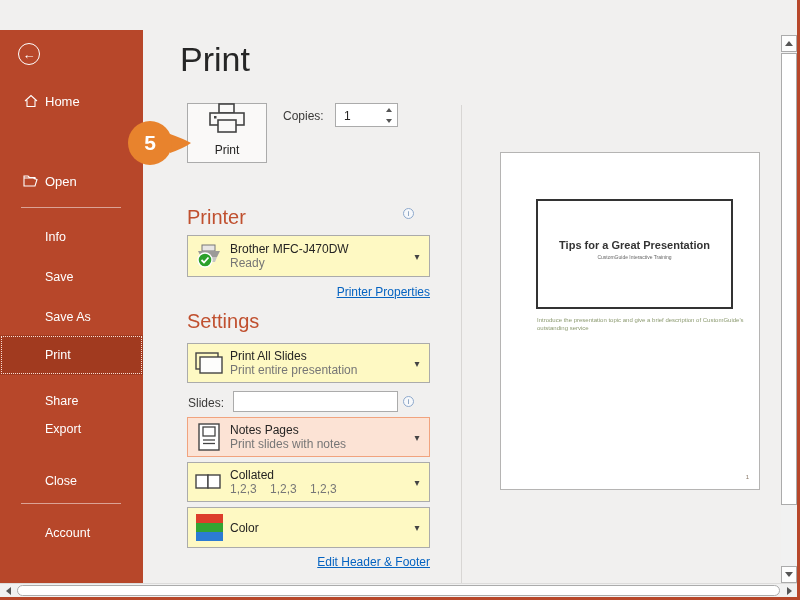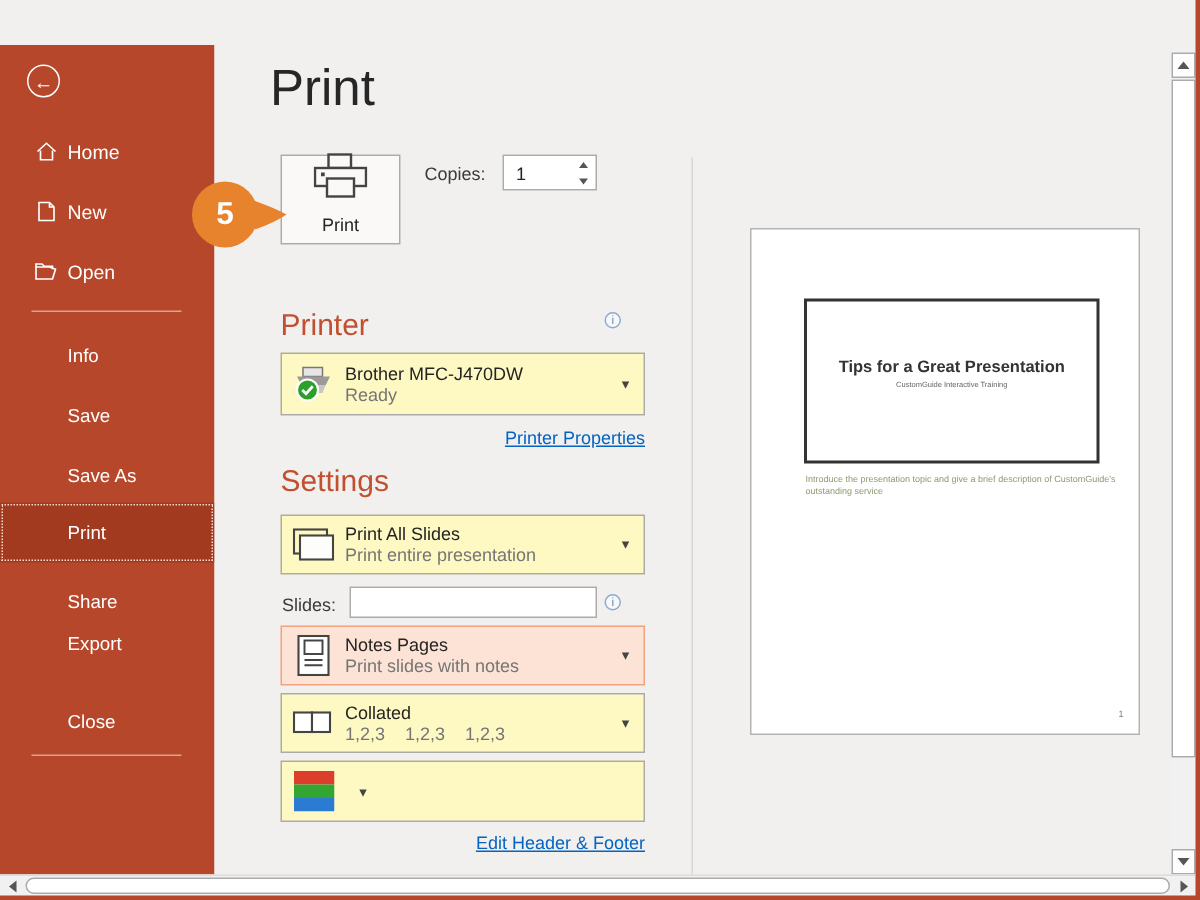--- a/index.html
+++ b/index.html
@@ -98,28 +98,20 @@
       </div>
 
     <div class="nav-row big" style="top:57px;">
       <span class="nav-icon">
         <svg width="14" height="14" viewBox="0 0 14 14">
             <path d="M1 7 L7 1.5 L13 7 M3 6.3 V12.5 H11 V6.3" fill="none" stroke="#fff" stroke-width="1.1"></path>
           </svg>
       </span>
       <span class="nav-label">Home</span>
     </div>
-    <div class="nav-row big" style="top:97px;">
-      <span class="nav-icon">
-        <svg width="12" height="14" viewBox="0 0 12 14">
-            <path d="M1 1 H8 L11 4 V13 H1 Z M8 1 V4 H11" fill="none" stroke="#fff" stroke-width="1.1"></path>
-          </svg>
-      </span>
-      <span class="nav-label">New</span>
-    </div>
     <div class="nav-row big" style="top:137px;">
       <span class="nav-icon">
         <svg width="15" height="12" viewBox="0 0 15 12">
             <path d="M1 3 V1 H5 L6.5 2.5 H12 V4.5 M1 3 H10 L14 4.5 L12 11 H1 Z" fill="none" stroke="#fff" stroke-width="1.1"></path>
           </svg>
       </span>
       <span class="nav-label">Open</span>
     </div>
 
     <div class="side-divider" style="top:177px;"></div>
@@ -141,20 +133,23 @@
       </div>
     <div class="nav-row" style="top:385px;text-align:center;">
         <span class="nav-label">Export</span>
       </div>
     <div class="nav-row" style="top:437px;">
         <span class="nav-label">Close</span>
       </div>
 
     <div class="side-divider" style="top:473px;"></div>
 
+    <div class="nav-row" style="top:489px;">
+        <span class="nav-label">Account</span>
+      </div>
   </div>
 
   <svg class="callout" viewBox="0 0 66 48">
     <path d="M42 15 Q56 20 63 24 Q56 29 42 34 Z" fill="#E8832D"></path>
     <circle cx="22" cy="24" r="22" fill="#E8832D"></circle>
   </svg>
   <div class="callout-num">5</div>
 
   <div class="main">
     <div class="page-title">Print</div>
@@ -257,20 +252,23 @@
     </div>
 
     <div class="dropdown" style="top:477px; height:41px;">
       <span class="dd-icon">
         <svg width="27" height="27" viewBox="0 0 27 27">
           <rect x="0" y="0" width="27" height="9" fill="#DD3E2B"></rect>
           <rect x="0" y="9" width="27" height="9" fill="#33A532"></rect>
           <rect x="0" y="18" width="27" height="9" fill="#2C7BD3"></rect>
         </svg>
       </span>
+      <span class="dd-text">
+        <div class="dd-title">Color</div>
+      </span>
       <span class="dd-caret">▾</span>
     </div>
 
     <a class="link" style="top:525px;">Edit Header &amp; Footer</a>
 
     <div class="panel-divider"></div>
 
     <div class="preview-page">
       <div class="preview-slide">
         <div class="slide-title">Tips for a Great Presentation</div>

